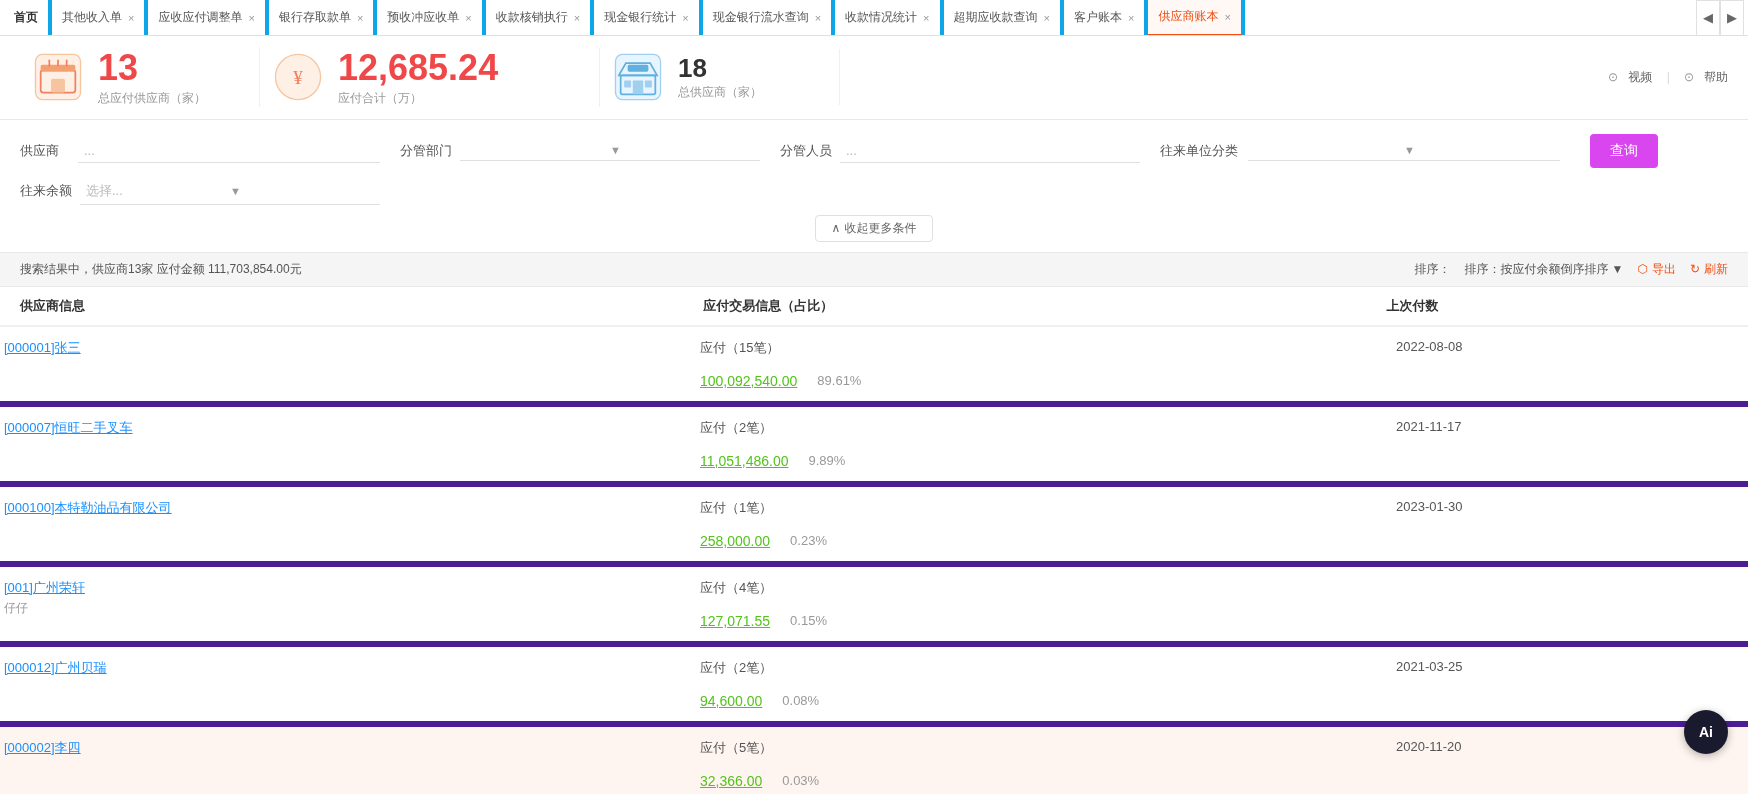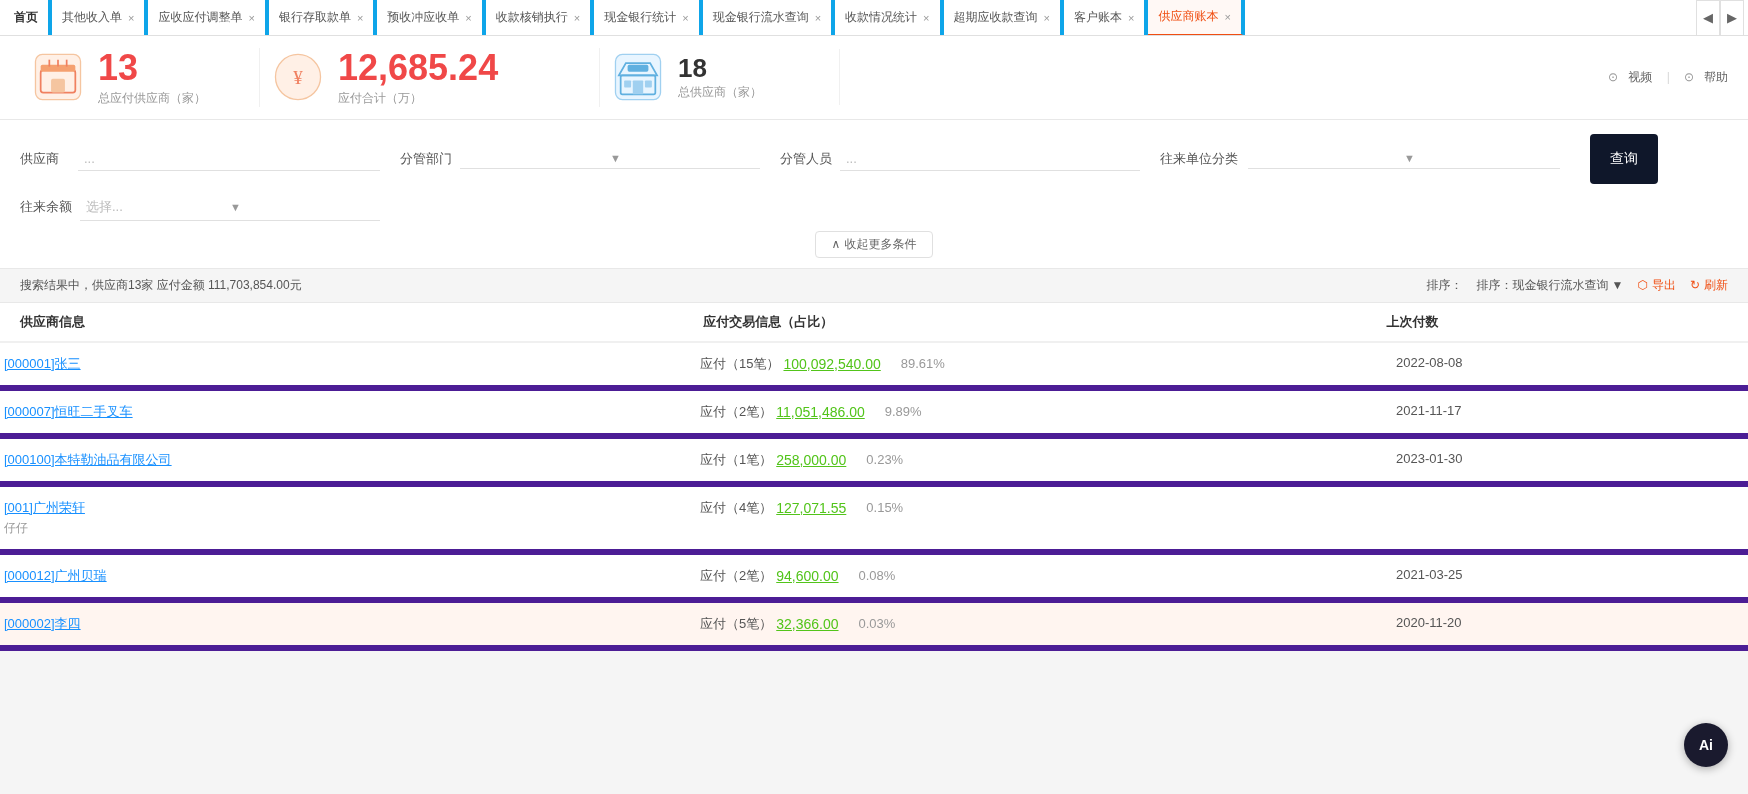--- a/index.html
+++ b/index.html
@@ -134,25 +134,25 @@
       display: flex;
       align-items: center;
       border-bottom: 1px solid #e0e0e0;
       padding: 4px 6px;
       position: relative;
       cursor: pointer;
     }
     .filter-select span { flex: 1; color: #bbb; font-size: 13px; }
     .filter-select .arrow { color: #999; font-size: 11px; }
     .search-btn {
-      background: #0f172a;
+      background: #d946ef;
       color: #fff;
       border: none;
       border-radius: 4px;
-      padding: 16px 20px;
+      padding: 8px 20px;
       font-size: 14px;
       cursor: pointer;
       margin-left: 10px;
     }
     .collapse-btn {
       display: flex;
       align-items: center;
       justify-content: center;
       margin: 0 auto;
       background: none;
@@ -225,21 +225,21 @@
       color: #1890ff;
       text-decoration: underline;
       cursor: pointer;
       font-size: 13px;
     }
     .supplier-sub {
       font-size: 12px;
       color: #999;
       margin-top: 3px;
     }
-    .pay-info { display: flex; flex-direction: row; gap: 4px; }
+    .pay-info { display: flex; flex-direction: column; gap: 16px; }
     .pay-desc { font-size: 13px; color: #555; }
     .pay-amount-row { display: flex; align-items: center; gap: 20px; }
     .pay-amount {
       color: #52c41a;
       font-size: 14px;
       font-weight: 500;
       text-decoration: underline;
       cursor: pointer;
     }
     .pay-percent { color: #999; font-size: 13px; }
@@ -411,21 +411,21 @@
       <span>收起更多条件</span>
     </button>
   </div>
 </div>
 
 <div class="results-bar">
   <div class="summary">搜索结果中，供应商13家  应付金额 111,703,854.00元</div>
   <div class="actions">
     <span class="sort-label">排序：</span>
     <div class="sort-select">
-      <span>排序：现金银行流水查询</span>
+      <span>排序：按应付余额倒序排序</span>
       <span>▼</span>
     </div>
     <div class="action-btn">
       <span>⬡</span>
       <span>导出</span>
     </div>
     <div class="action-btn">
       <span>↻</span>
       <span>刷新</span>
     </div>
@@ -530,15 +530,15 @@
         <span class="pay-amount">32,366.00</span>
         <span class="pay-percent">0.03%</span>
       </div>
     </div>
     <div>
       <span class="last-pay">2020-11-20</span>
     </div>
   </div>
 </div>
 
-<div style="position:fixed; bottom:27px; right:20px; background:#1a1a2e; color:#fff; border-radius:50%; width:44px; height:44px; display:flex; align-items:center; justify-content:center; font-size:14px; font-weight:bold; cursor:pointer; box-shadow: 0 2px 8px rgba(0,0,0,0.3);">
+<div style="position:fixed; bottom:40px; right:20px; background:#1a1a2e; color:#fff; border-radius:50%; width:44px; height:44px; display:flex; align-items:center; justify-content:center; font-size:14px; font-weight:bold; cursor:pointer; box-shadow: 0 2px 8px rgba(0,0,0,0.3);">
   <span>Ai</span>
 </div>
 
 </body></html>

